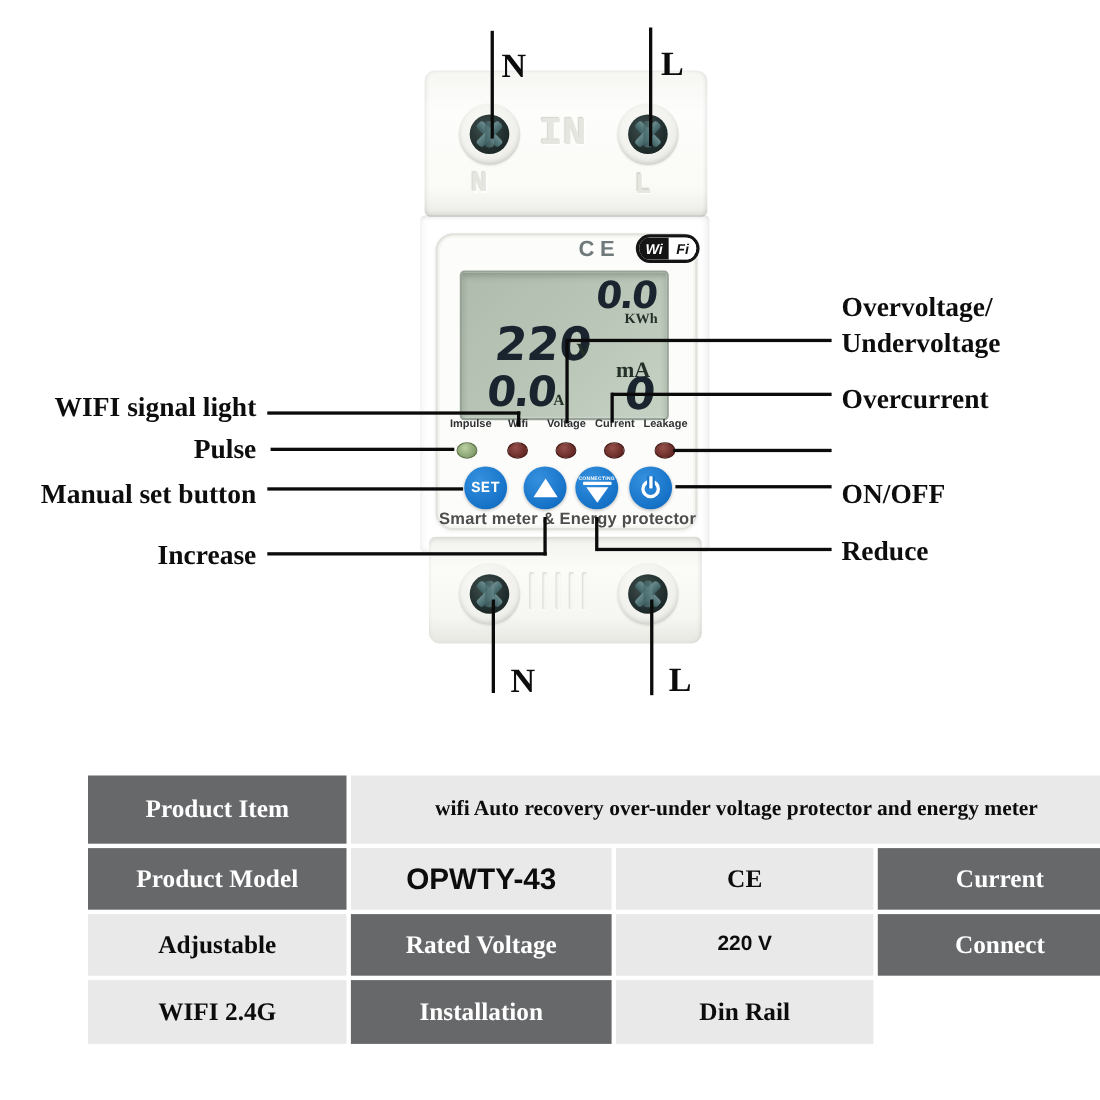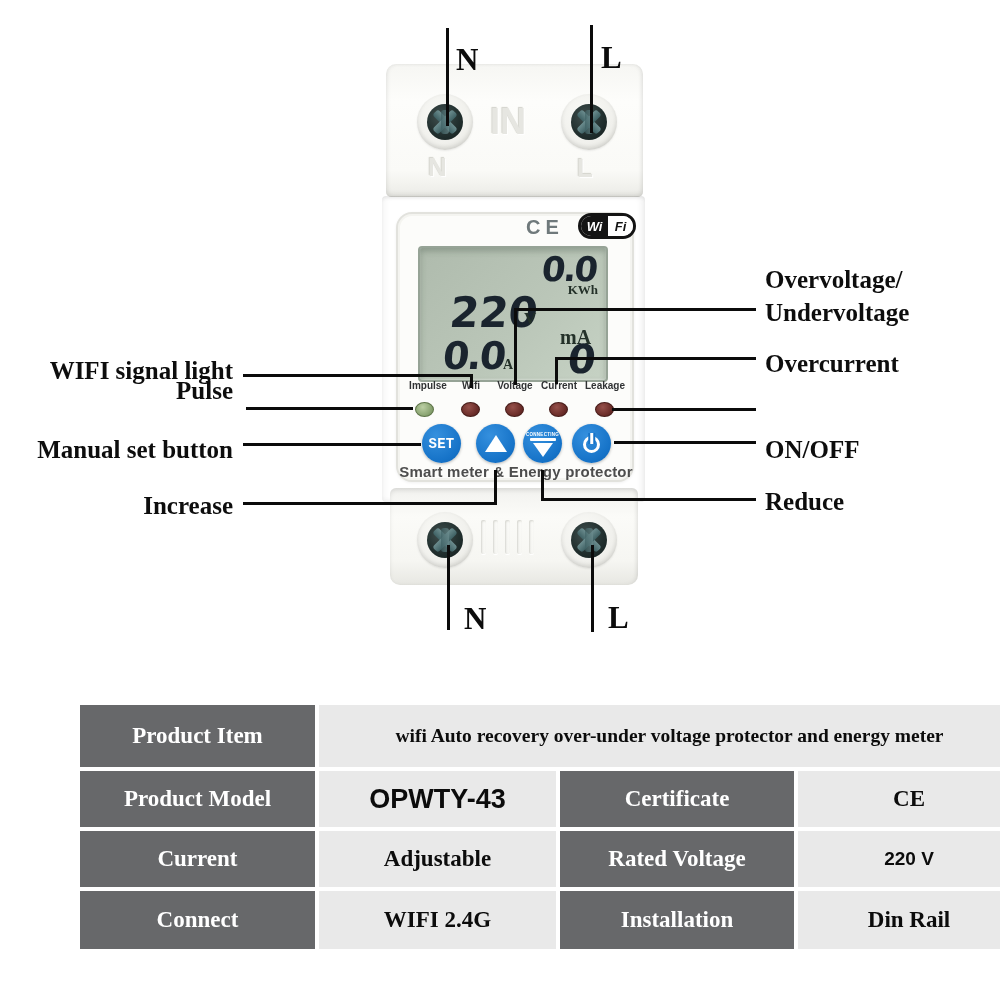--- a/index.html
+++ b/index.html
@@ -37,21 +37,21 @@
   .block-bottom { left:390px; top:488px; width:248px; height:97px;
     background:linear-gradient(180deg,#f2f2ef 0%,#fbfbf8 30%,#f6f6f2 75%,#e7e7e2 100%);
     border-radius:6px 6px 10px 10px;
     box-shadow:inset 0 3px 4px rgba(0,0,0,0.08), inset -2px 0 4px rgba(0,0,0,0.06);
     z-index:1; }
   .front-panel { left:396px; top:212px; width:238px; height:270px;
     background:#fcfcfa; border:2px solid #e2e2dd; border-radius:16px;
     box-shadow:inset 0 0 0 2px #f4f4f0, 0 1px 3px rgba(0,0,0,0.06);
     z-index:2; }
 
-  .embossed { position:absolute; font-family:Liberation Sans, sans-serif; font-weight:bold;
+  .embossed { position:absolute; font-family:Liberation Mono, monospace; font-weight:bold;
     color:#e6e6e1; text-shadow:-1px -1px 1px #d3d3cc, 1px 1px 1px #ffffff; z-index:2; }
 
   .ridges { position:absolute; left:481px; top:520px; display:flex; gap:7px; z-index:2; }
   .ridges span { width:5px; height:34px; background:#ededе8; background:#ededе8;
     background-color:#ededе8; background-color:#ededе8; background-color:#ededе8;
     background-color:#ededе8; border-radius:2px;
     box-shadow:inset 1px 1px 2px #d6d6d0, 0 1px 0 #ffffff; }
 
   
   .screw { position:absolute; width:56px; height:56px; z-index:3; }
@@ -255,36 +255,35 @@
   <div class="line v" style="left:590px; top:25px; height:108px;"></div>
   <div class="line v" style="left:447px; top:545px; height:85px;"></div>
   <div class="line v" style="left:591px; top:545px; height:87px;"></div>
 
   <div class="terminal-letter" style="left:456px; top:42px;">N</div>
   <div class="terminal-letter" style="left:601px; top:40px;">L</div>
   <div class="terminal-letter" style="left:464px; top:601px;">N</div>
   <div class="terminal-letter" style="left:608px; top:600px;">L</div>
 
   <div class="callout c-left" style="top:357px;">WIFI signal light</div>
-  <div class="callout c-left" style="top:377px;">Pulse</div>
+  <div class="callout c-left" style="top:395px;">Pulse</div>
   <div class="callout c-left" style="top:436px;">Manual set button</div>
   <div class="callout c-left" style="top:492px;">Increase</div>
   <div class="callout c-right" style="top:266px;">Overvoltage/</div>
   <div class="callout c-right" style="top:299px;">Undervoltage</div>
   <div class="callout c-right" style="top:350px;">Overcurrent</div>
   <div class="callout c-right" style="top:436px;">ON/OFF</div>
   <div class="callout c-right" style="top:488px;">Reduce</div>
 
   <div class="spec-table">
     <div class="th">Product Item</div>
     <div class="td td-span">wifi Auto recovery over-under voltage protector and energy meter</div>
 
     <div class="th">Product Model</div>
     <div class="td td-sans">OPWTY-43</div>
-    <div class="th">Certificate</div>
     <div class="td">CE</div>
 
     <div class="th">Current</div>
     <div class="td">Adjustable</div>
     <div class="th">Rated Voltage</div>
     <div class="td td-sans-light">220 V</div>
 
     <div class="th">Connect</div>
     <div class="td">WIFI 2.4G</div>
     <div class="th">Installation</div>

